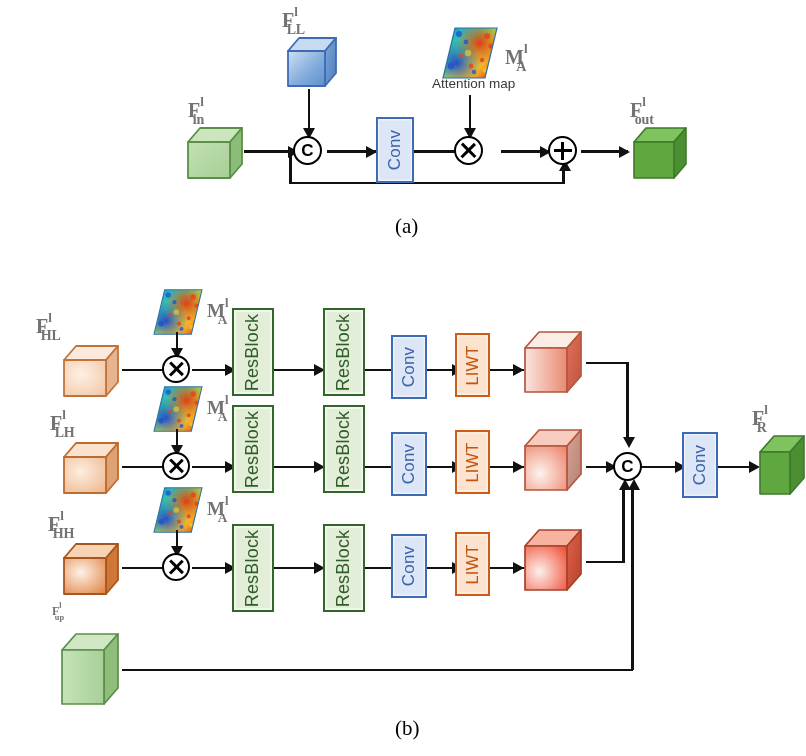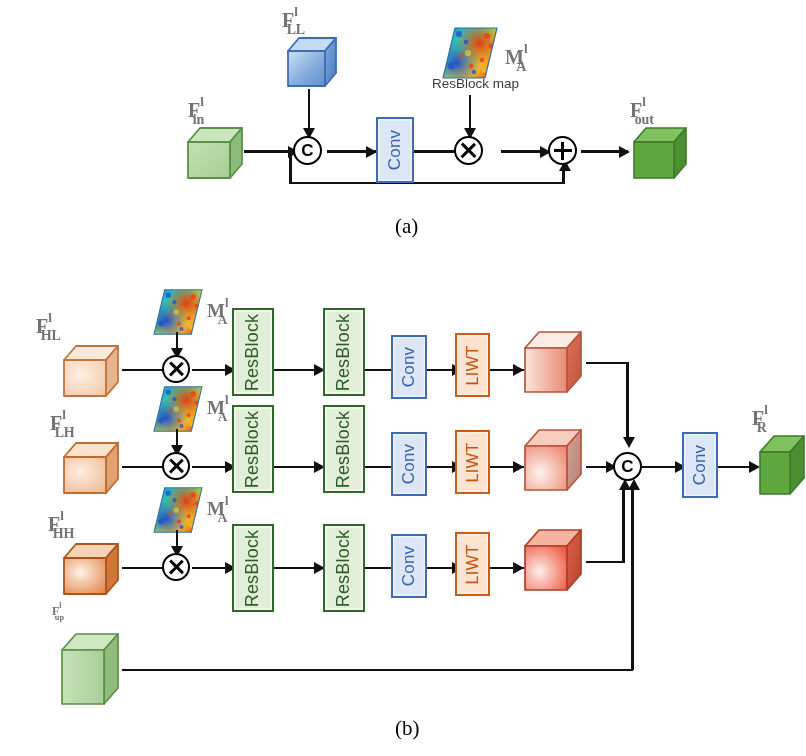--- a/index.html
+++ b/index.html
@@ -241,21 +241,21 @@
           <circle cx="27" cy="27" r="3.2"></circle>
             <circle cx="44" cy="44" r="2.6"></circle>
         </g>
       </g>
       <polygon points="14,2 56,2 44,52 2,52" fill="none" stroke="#2f6f9e" stroke-width="1.2"></polygon>
     </svg>
   </div>
   <div class="lbl" style="left:505px; top:45px; font-size:20px;">
     <span>M</span><span class="sup">l</span><span class="sub">A</span>
   </div>
-  <div class="attn-caption" style="left:432px; top:76px;">ResBlock map</div>
+  <div class="attn-caption" style="left:432px; top:76px;">Attention map</div>
 
   <div class="wire h" style="left:244px; top:150px; width:48px;"></div>
   <div class="arrow right" style="left:288px; top:145.5px;"></div>
 
   <div class="wire v" style="left:307.7px; top:89px; height:42px;"></div>
   <div class="arrow down" style="left:303px; top:128px;"></div>
 
   <div class="wire h" style="left:327px; top:150px; width:49px;"></div>
   <div class="arrow right" style="left:366px; top:145.5px;"></div>
 

